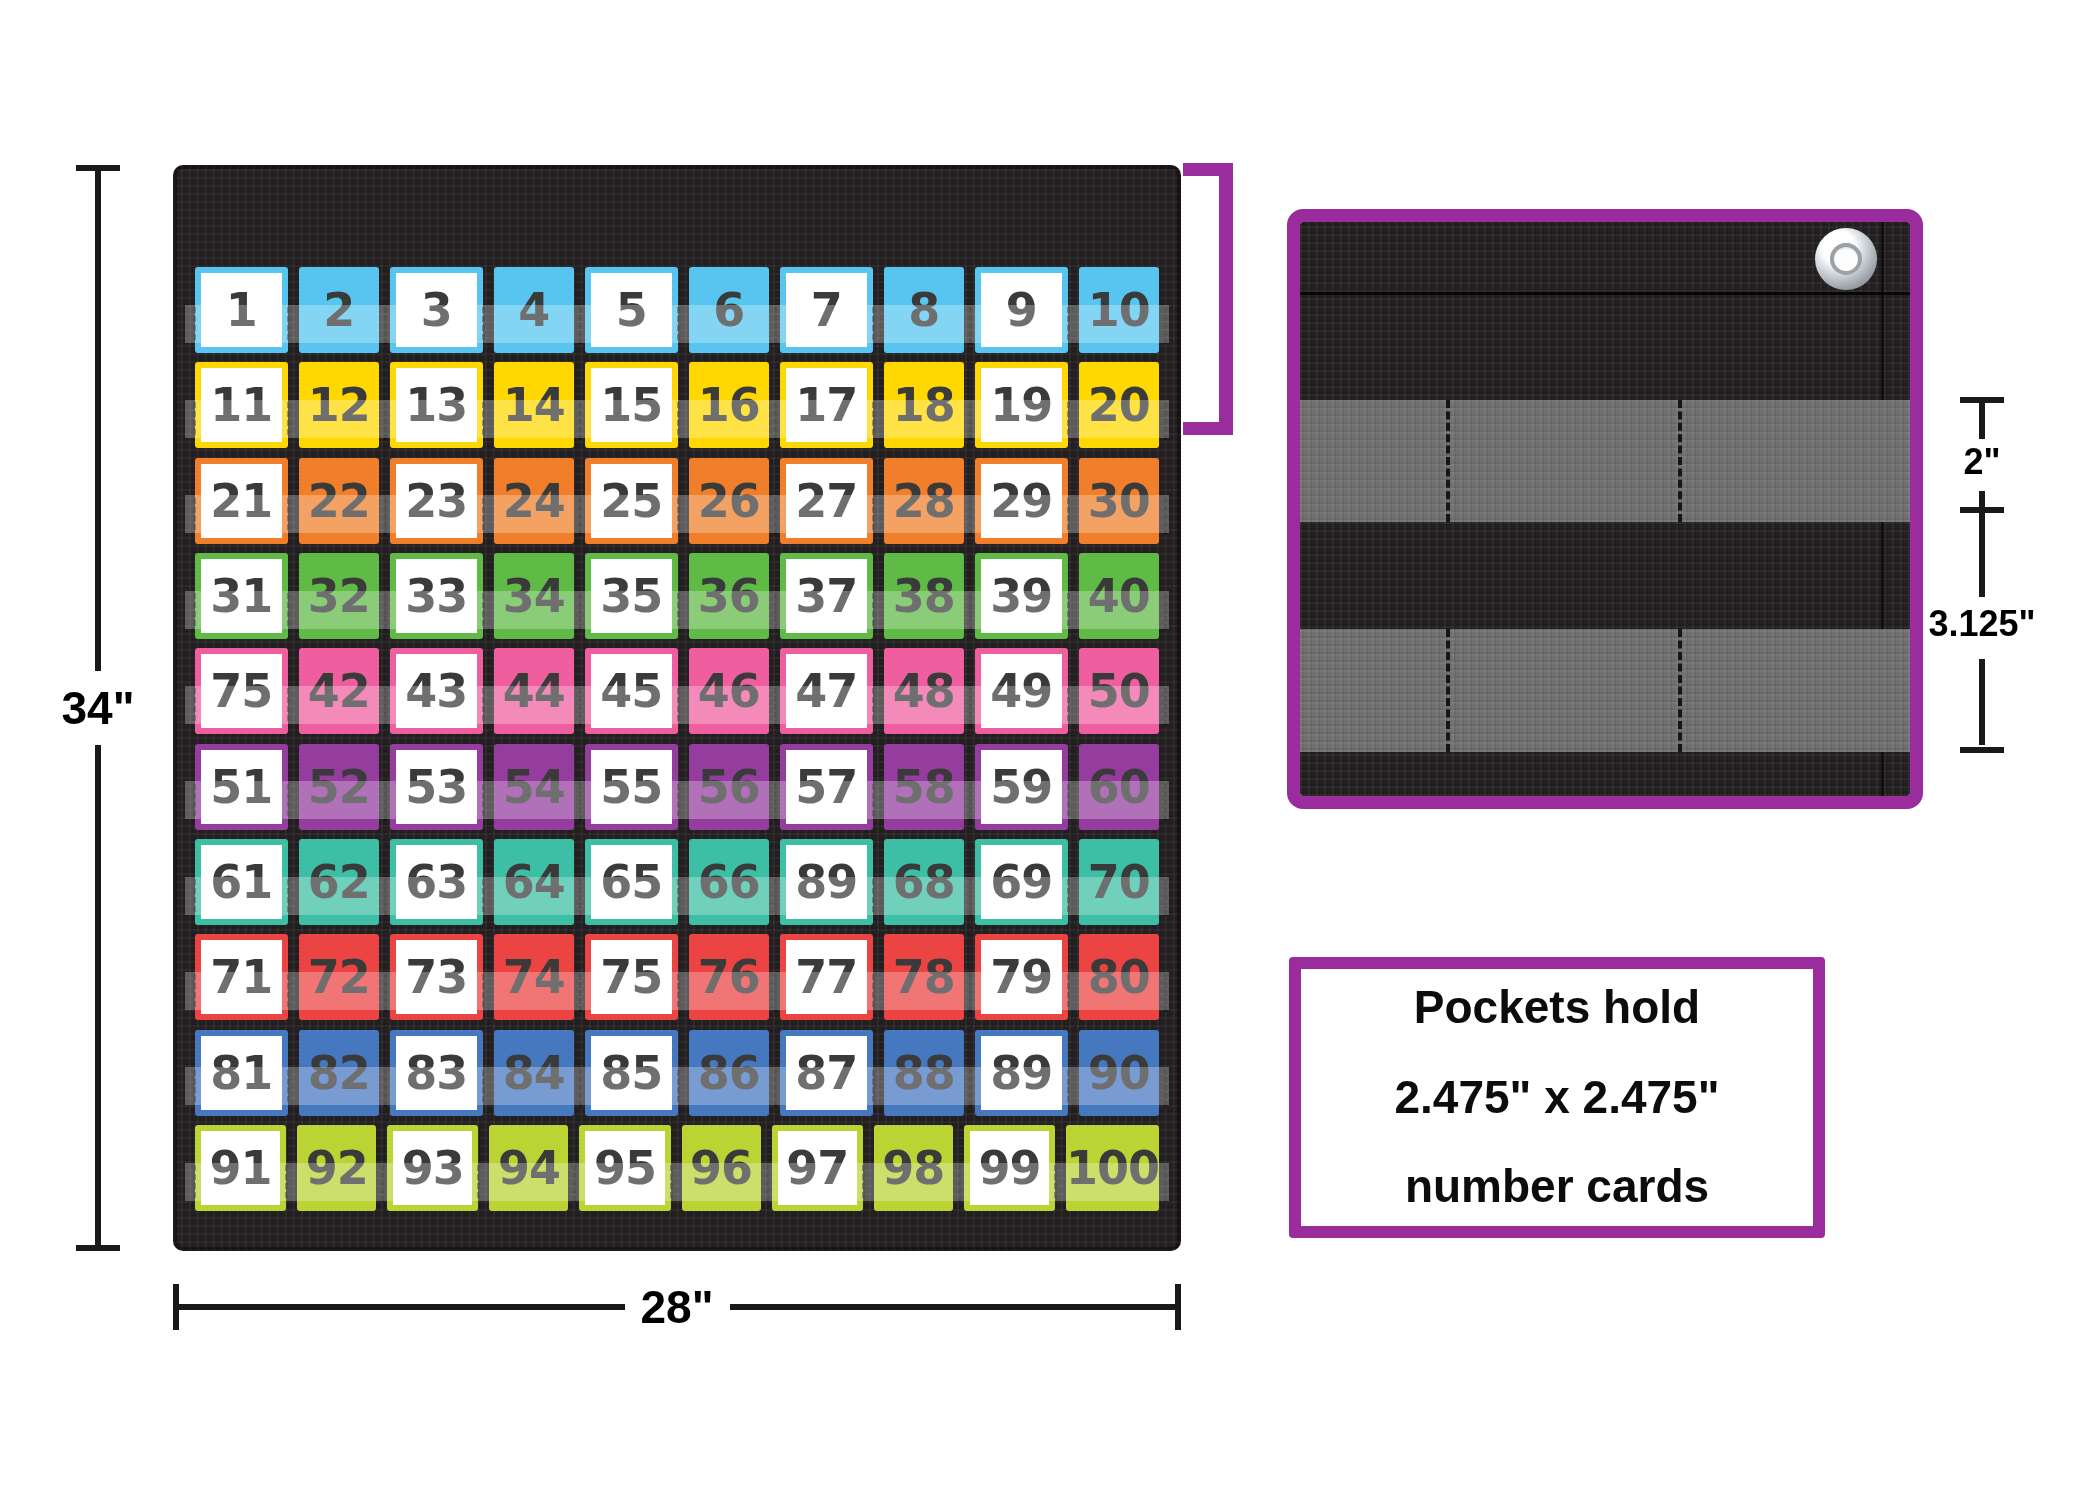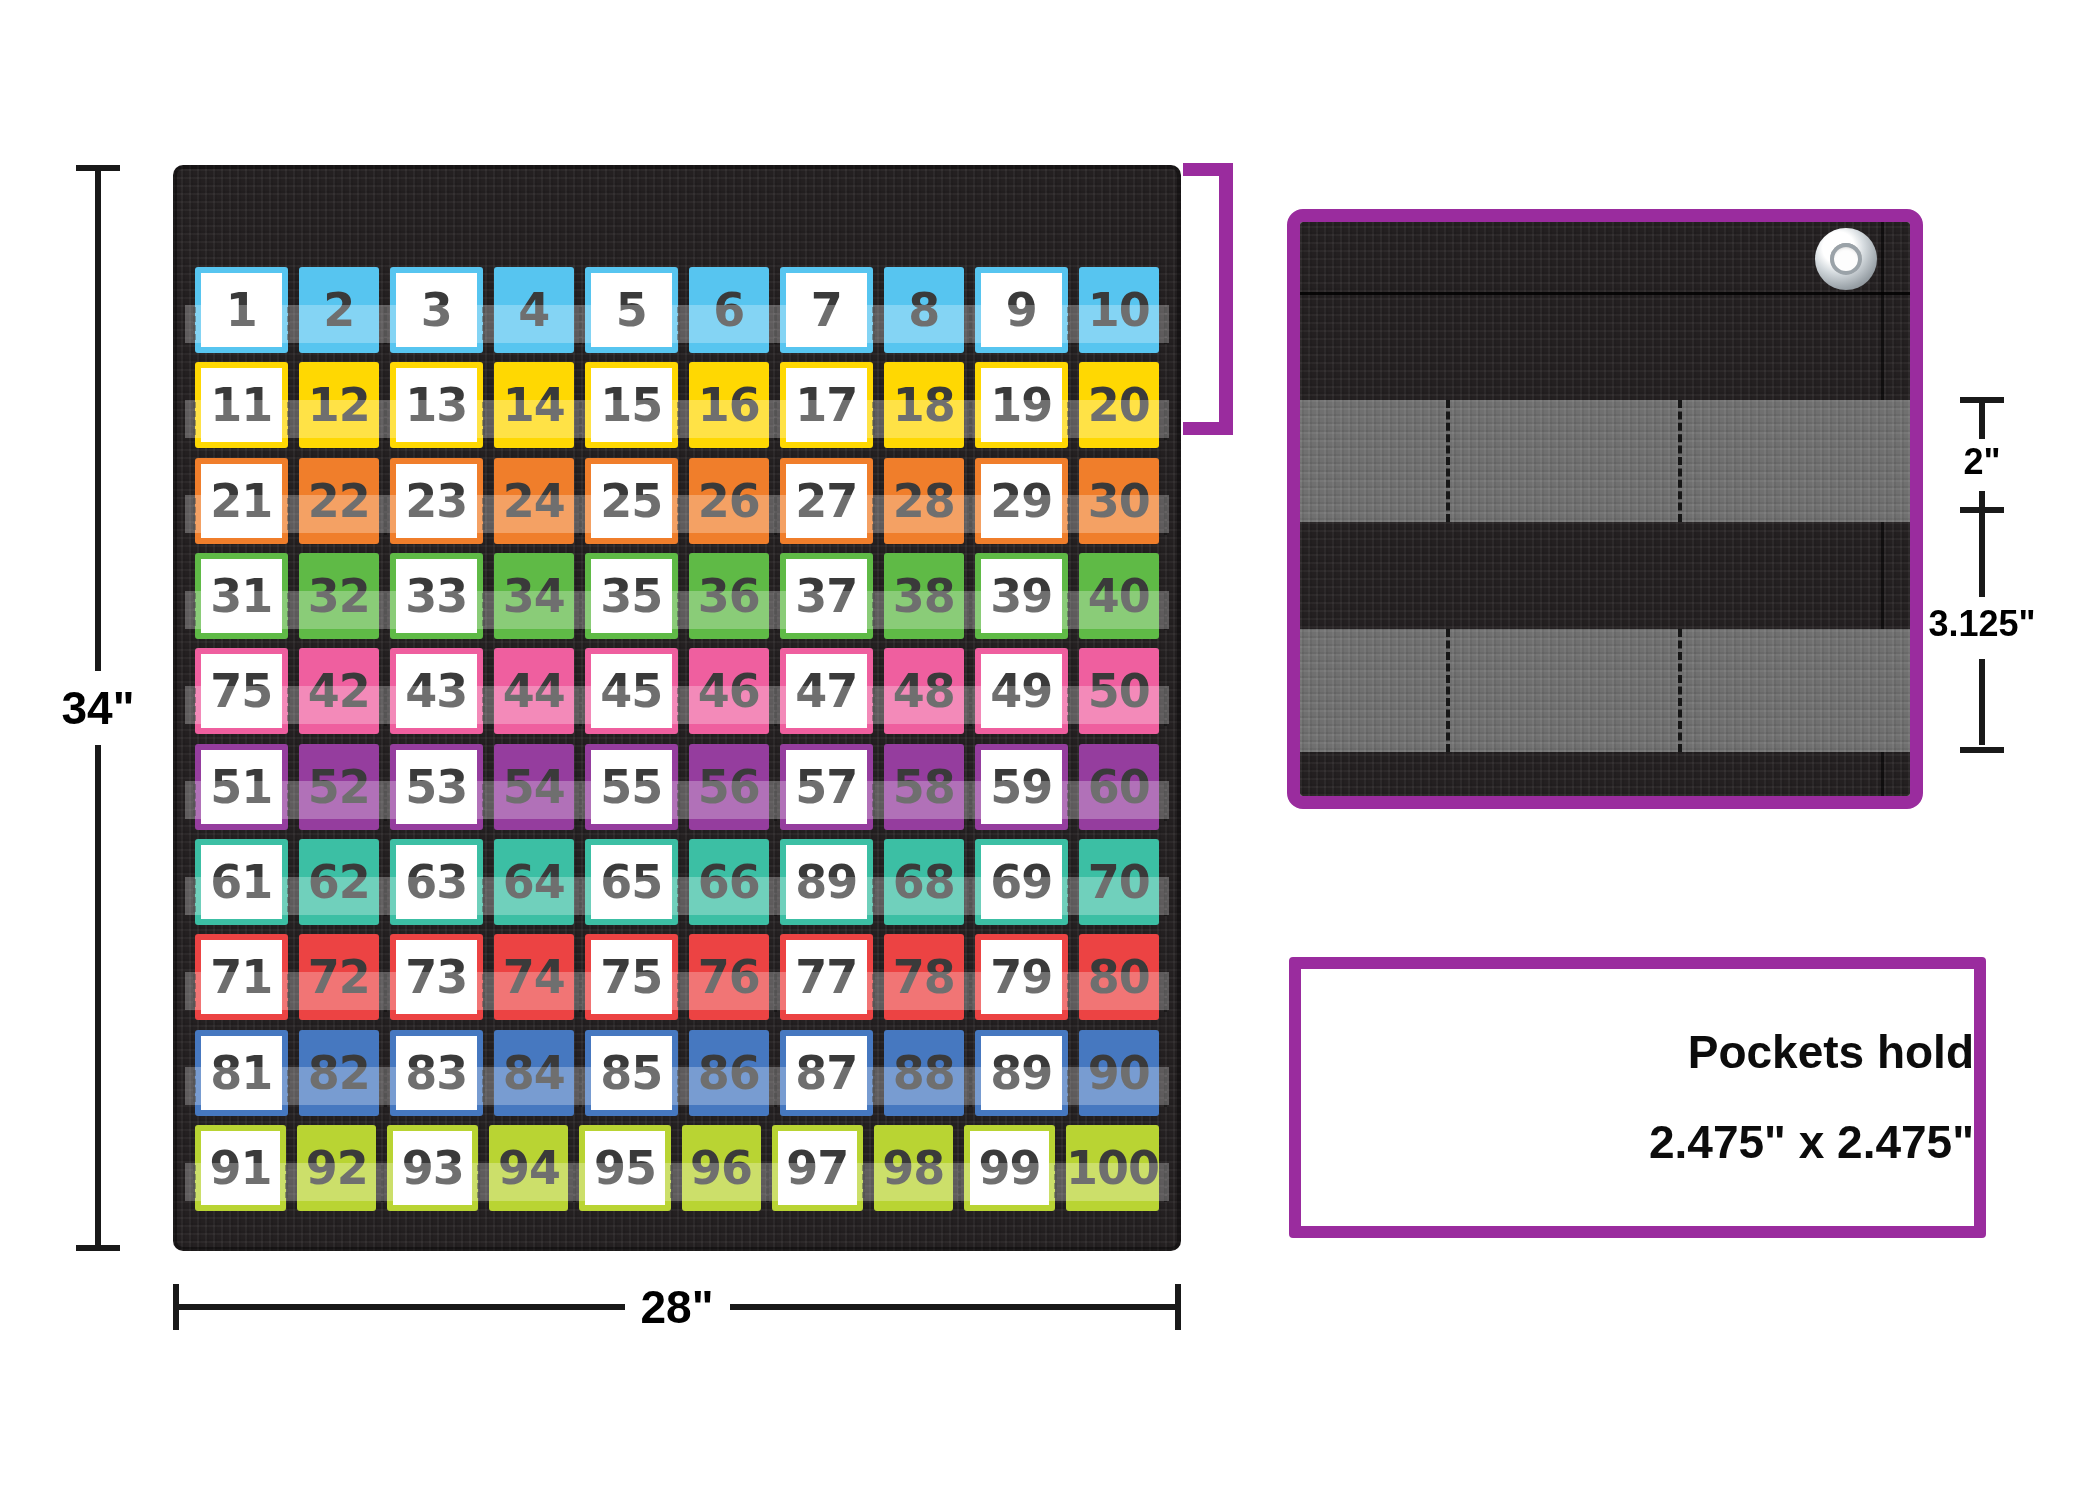--- a/index.html
+++ b/index.html
@@ -117,23 +117,23 @@
   
   .sdim{position:absolute;left:1960px;top:397px;width:44px;height:356px;}
   .sdim .bar{position:absolute;left:0;width:44px;height:6px;background:var(--ink);}
   .sdim .vln{position:absolute;left:19px;width:6px;background:var(--ink);}
   .sdim .lbl{
     position:absolute;left:22px;transform:translateX(-50%);
     font-weight:bold;font-size:36px;color:#000;white-space:nowrap;
   }
   
   .callout{
-    position:absolute;left:1289px;top:957px;width:697px;height:281px;
+    position:absolute;left:1289px;top:957px;width:536px;height:281px;
     border:12px solid var(--purple);background:#fff;border-radius:4px;
-    display:flex;flex-direction:column;align-items:flex-end;justify-content:center;
+    display:flex;flex-direction:column;align-items:center;justify-content:center;
   }
   .callout p{
     font-family:"Liberation Sans",sans-serif;font-weight:bold;
     font-size:46px;line-height:1.95;color:#0c0c0c;white-space:nowrap;
   }
 </style>
 </head>
 <body>
 
 <div id="canvas">
@@ -504,15 +504,16 @@
     <div class="vln" style="top:94px;height:106px"></div>
     <div class="bar" style="top:110px"></div>
     <div class="lbl" style="top:206px">3.125"</div>
     <div class="vln" style="top:262px;height:86px"></div>
     <div class="bar" style="top:350px"></div>
   </div>
 
   <div class="callout">
     <p>Pockets hold</p>
     <p>2.475" x 2.475"</p>
+    <p>number cards</p>
   </div>
 
 </div>
 
 </body></html>

